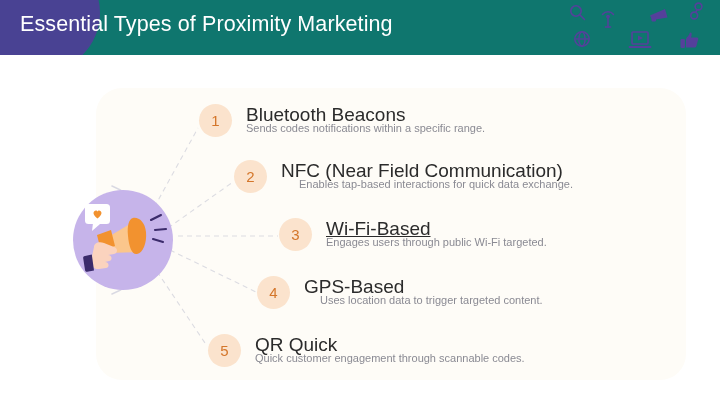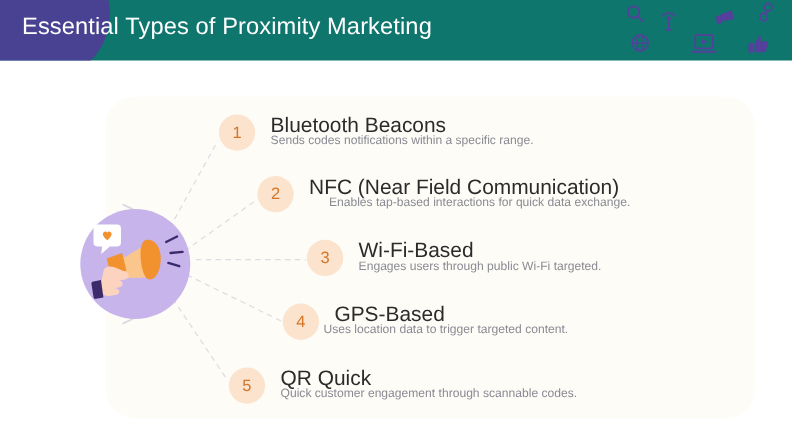--- a/index.html
+++ b/index.html
@@ -73,26 +73,26 @@
 
   .i1 .num{left:199px;top:104px;}
   .i1 .it-title{left:246px;top:104px;}
   .i1 .it-desc{left:246px;top:122px;}
 
   .i2 .num{left:234px;top:160px;}
   .i2 .it-title{left:281px;top:160px;}
   .i2 .it-desc{left:281px;top:178px;margin-left:18px;}
 
   .i3 .num{left:279px;top:218px;}
-  .i3 .it-title{left:326px;top:218px;}
+  .i3 .it-title{left:326px;top:218px;text-decoration:underline;}
   .i3 .it-desc{left:326px;top:236px;}
 
   .i4 .num{left:257px;top:276px;}
   .i4 .it-title{left:304px;top:276px;}
-  .i4 .it-desc{left:294px;top:294px;}
+  .i4 .it-desc{left:320px;top:294px;}
 
   .i5 .num{left:208px;top:334px;}
   .i5 .it-title{left:255px;top:334px;}
   .i5 .it-desc{left:255px;top:352px;}
 </style>
 </head>
 <body>
 
 <div class="slide">
 

